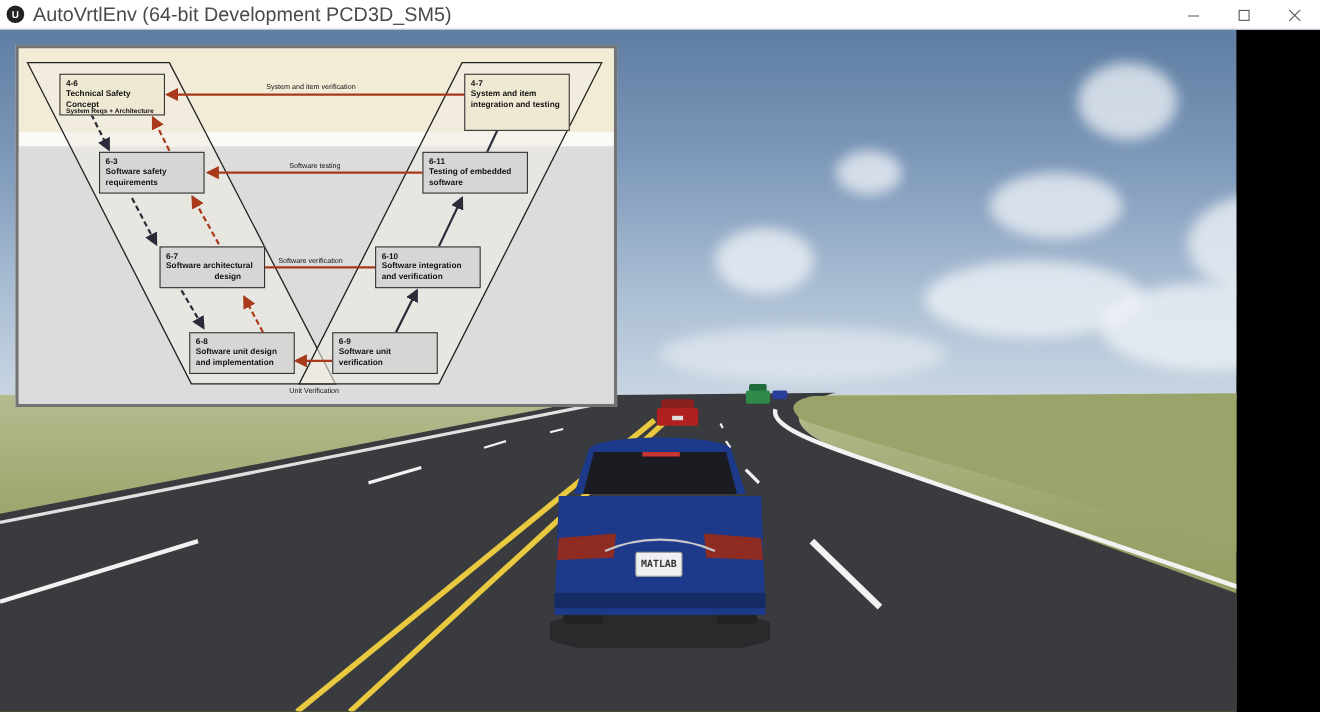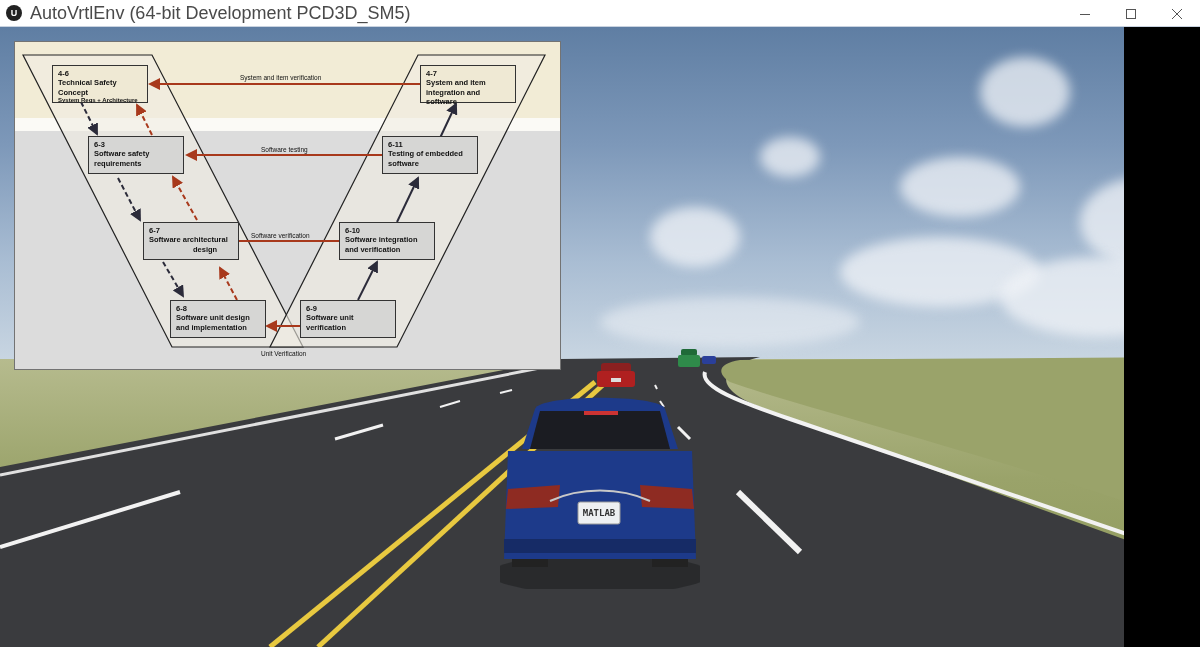--- a/index.html
+++ b/index.html
@@ -16,21 +16,21 @@
 
   
   .scene { position:absolute; left:0; top:27px; width:1124px; height:620px; overflow:hidden; }
   .sky { position:absolute; left:0; top:0; width:1200px; height:335px;
     background: linear-gradient(180deg, #5f7ea3 0%, #7d98b9 35%, #a9bdd3 70%, #c9d6e2 100%); }
   .cloud { position:absolute; border-radius:50%; background:rgba(240,243,247,0.75); filter:blur(6px); }
   .grass-left { position:absolute; left:0; top:332px; width:1200px; height:300px; background:linear-gradient(180deg,#b6bb8e 0%, #9aa36a 40%, #8b9656 100%); }
   .road { position:absolute; left:0; top:0; width:1200px; height:620px; }
 
   
-  .diagram { position:absolute; left:14px; top:41px; width:547px; height:329px; background:#f6f4ee; border:1px solid #737373; box-sizing:border-box; overflow:hidden; }
+  .diagram { position:absolute; left:14px; top:41px; width:547px; height:329px; background:#f6f4ee; border:3px solid #737373; box-sizing:border-box; overflow:hidden; }
   .band-top { position:absolute; left:0; top:0; width:100%; height:76px; background:#f2ecd6; }
   .band-gap { position:absolute; left:0; top:76px; width:100%; height:13px; background:#fbfaf6; }
   .band-bottom { position:absolute; left:0; top:89px; width:100%; height:240px; background:#dcdcdc; }
   .diagram svg.shapes { position:absolute; left:0; top:0; }
 
   .box { position:absolute; border:1.5px solid #333; background:#d6d6d4; box-sizing:border-box; padding:3px 5px; font-size:7.5px; font-weight:bold; color:#111; line-height:1.25; }
   .box.light { background:#efe9d4; }
   .box .num { display:block; }
   .box .sub { display:block; font-size:6px; }
 
@@ -177,24 +177,24 @@
     <line x1="343" y1="258" x2="362" y2="220" stroke="#2b2b3a" stroke-width="2" marker-end="url(#darkhead)"></line>
     <line x1="382" y1="180" x2="403" y2="136" stroke="#2b2b3a" stroke-width="2" marker-end="url(#darkhead)"></line>
     <line x1="425" y1="96" x2="441" y2="62" stroke="#2b2b3a" stroke-width="2" marker-end="url(#darkhead)"></line>
   </svg>
 
   <div class="box light" style="left:37px;top:23px;width:96px;height:38px;">
     <span class="num">4-6</span>
     <span style="display:block;">Technical Safety Concept</span>
     <span class="sub">System Reqs + Architecture</span>
   </div>
-  <div class="box light" style="left:405px;top:23px;width:96px;height:38px;">
+  <div class="box light" style="left:405px;top:23px;width:96px;height:52px;">
     <span class="num">4-7</span>
     <span style="display:block;">System and item</span>
-    <span style="display:block;">integration and software</span>
+    <span style="display:block;">integration and testing</span>
   </div>
   <div class="box" style="left:73px;top:94px;width:96px;height:38px;">
     <span class="num">6-3</span>
     <span style="display:block;">Software safety</span>
     <span style="display:block;">requirements</span>
   </div>
   <div class="box" style="left:367px;top:94px;width:96px;height:38px;">
     <span class="num">6-11</span>
     <span style="display:block;">Testing of embedded</span>
     <span style="display:block;">software</span>

